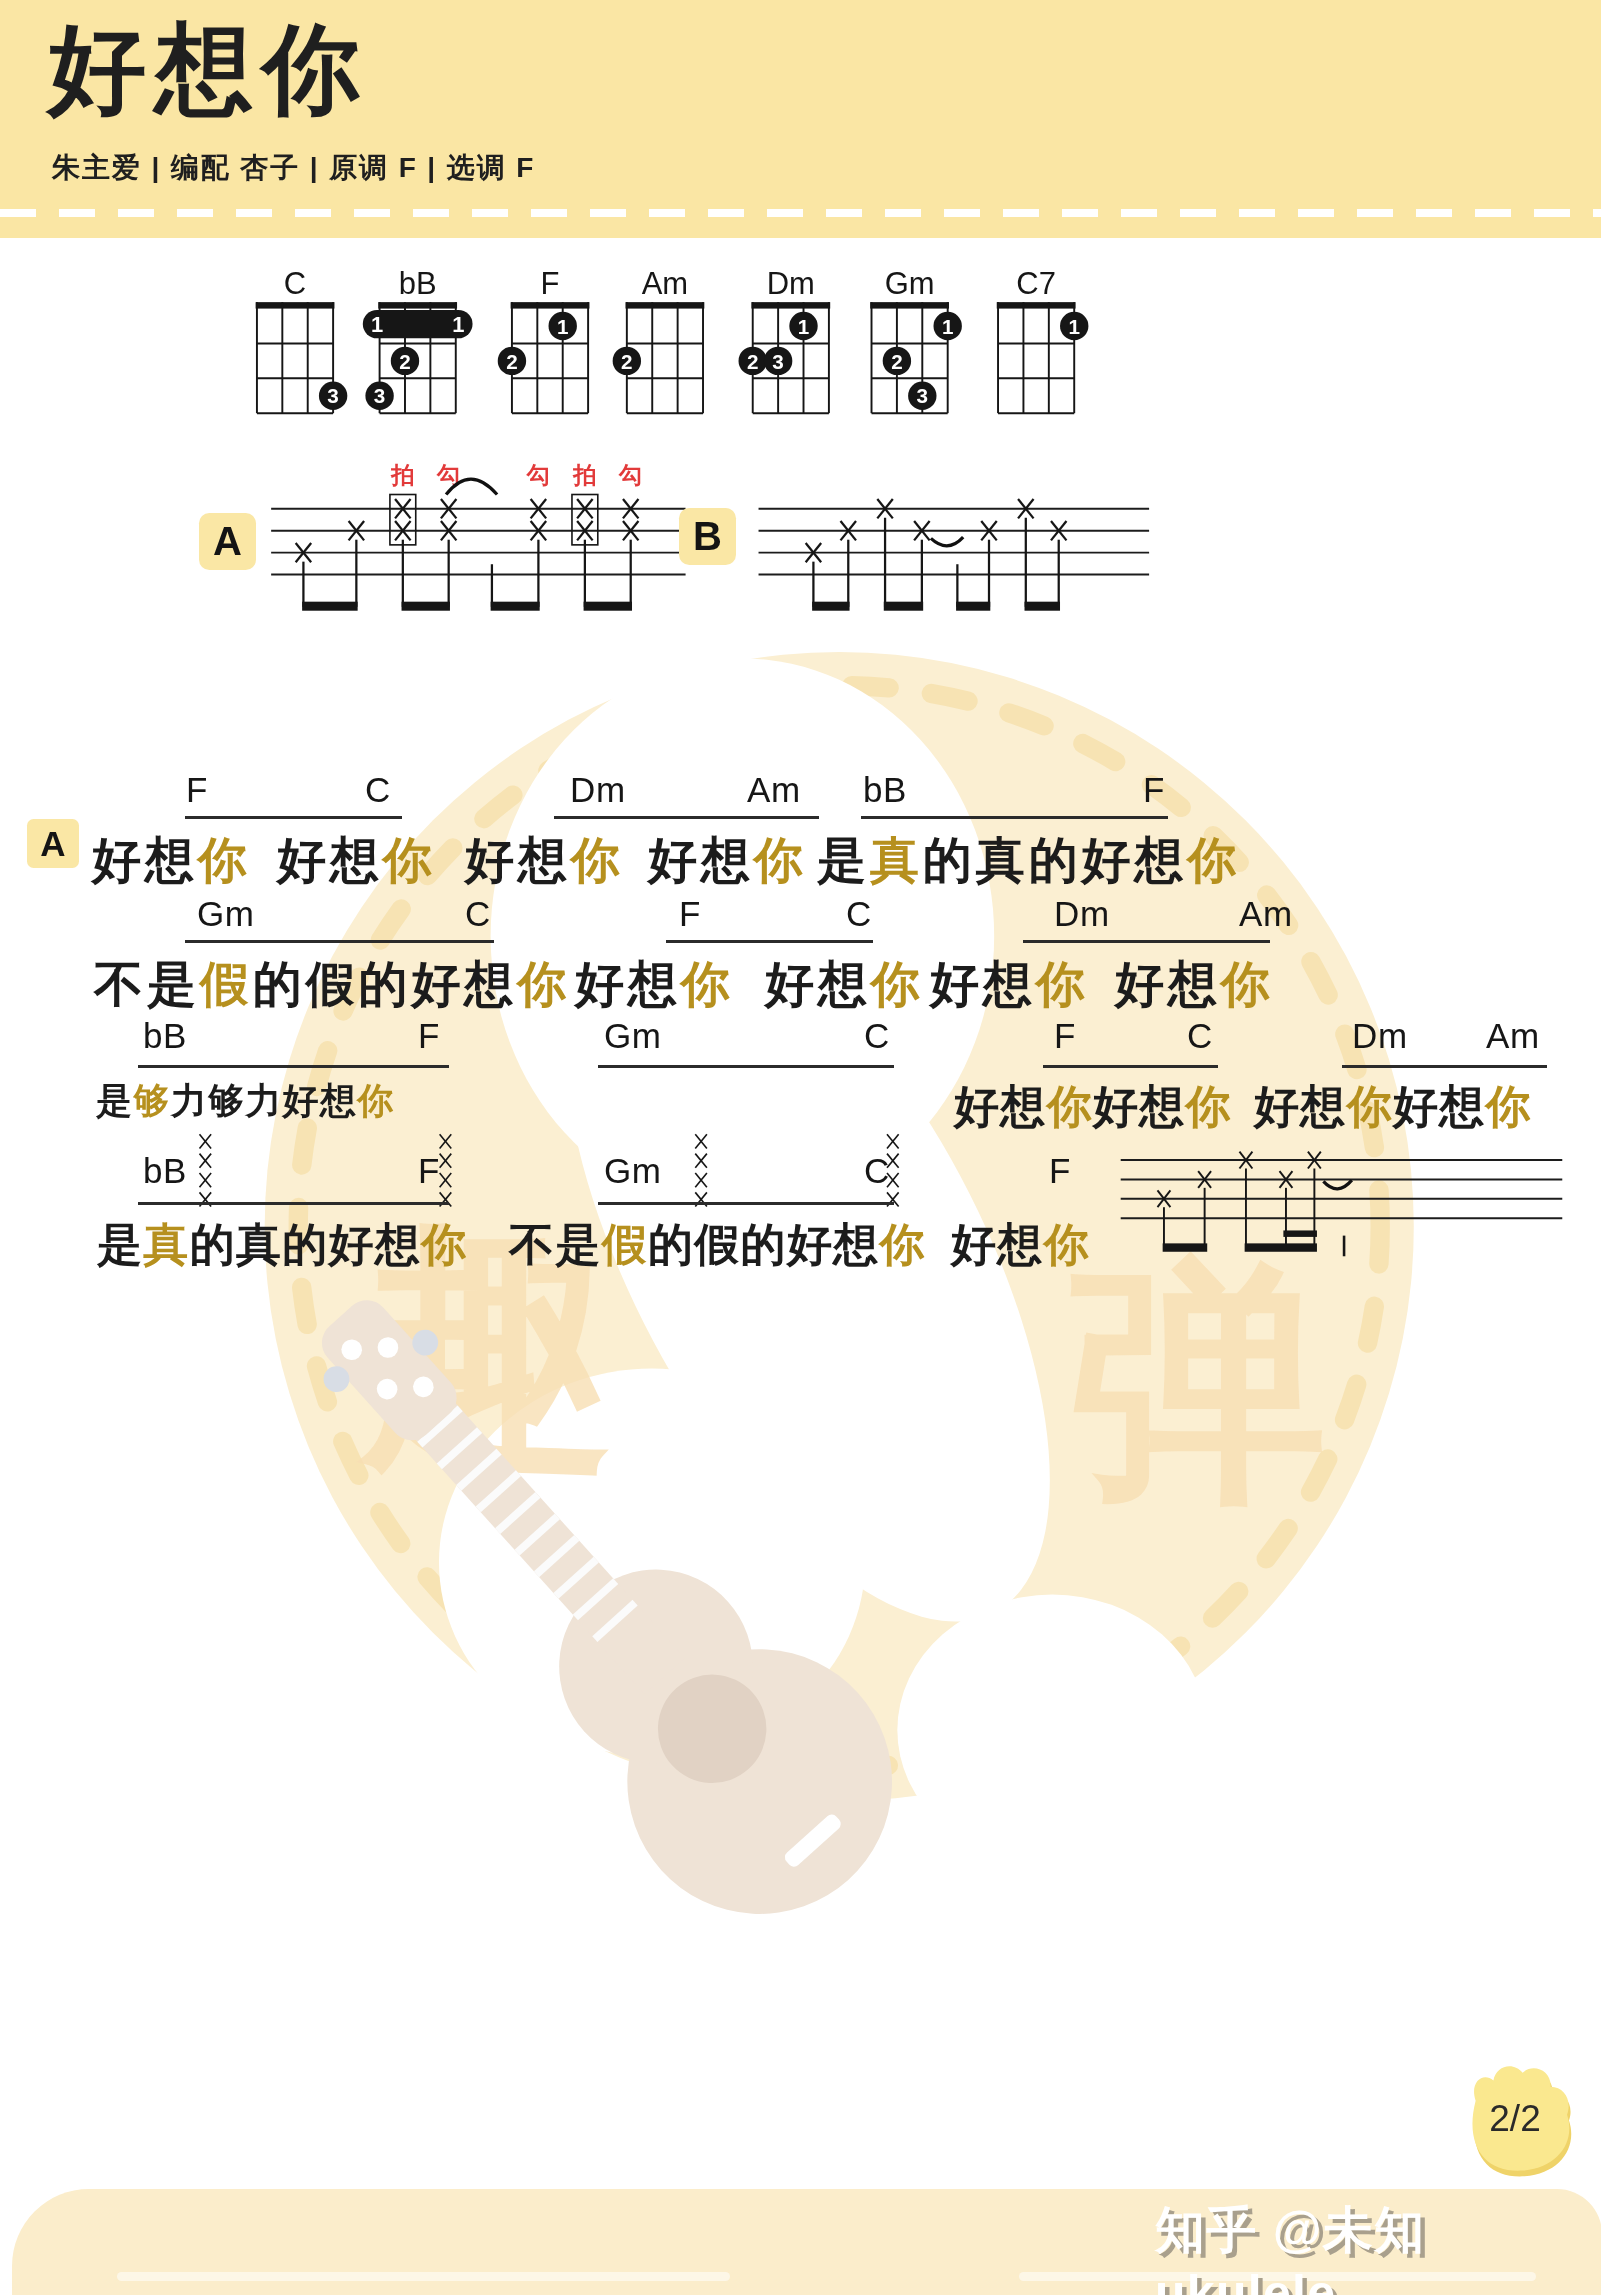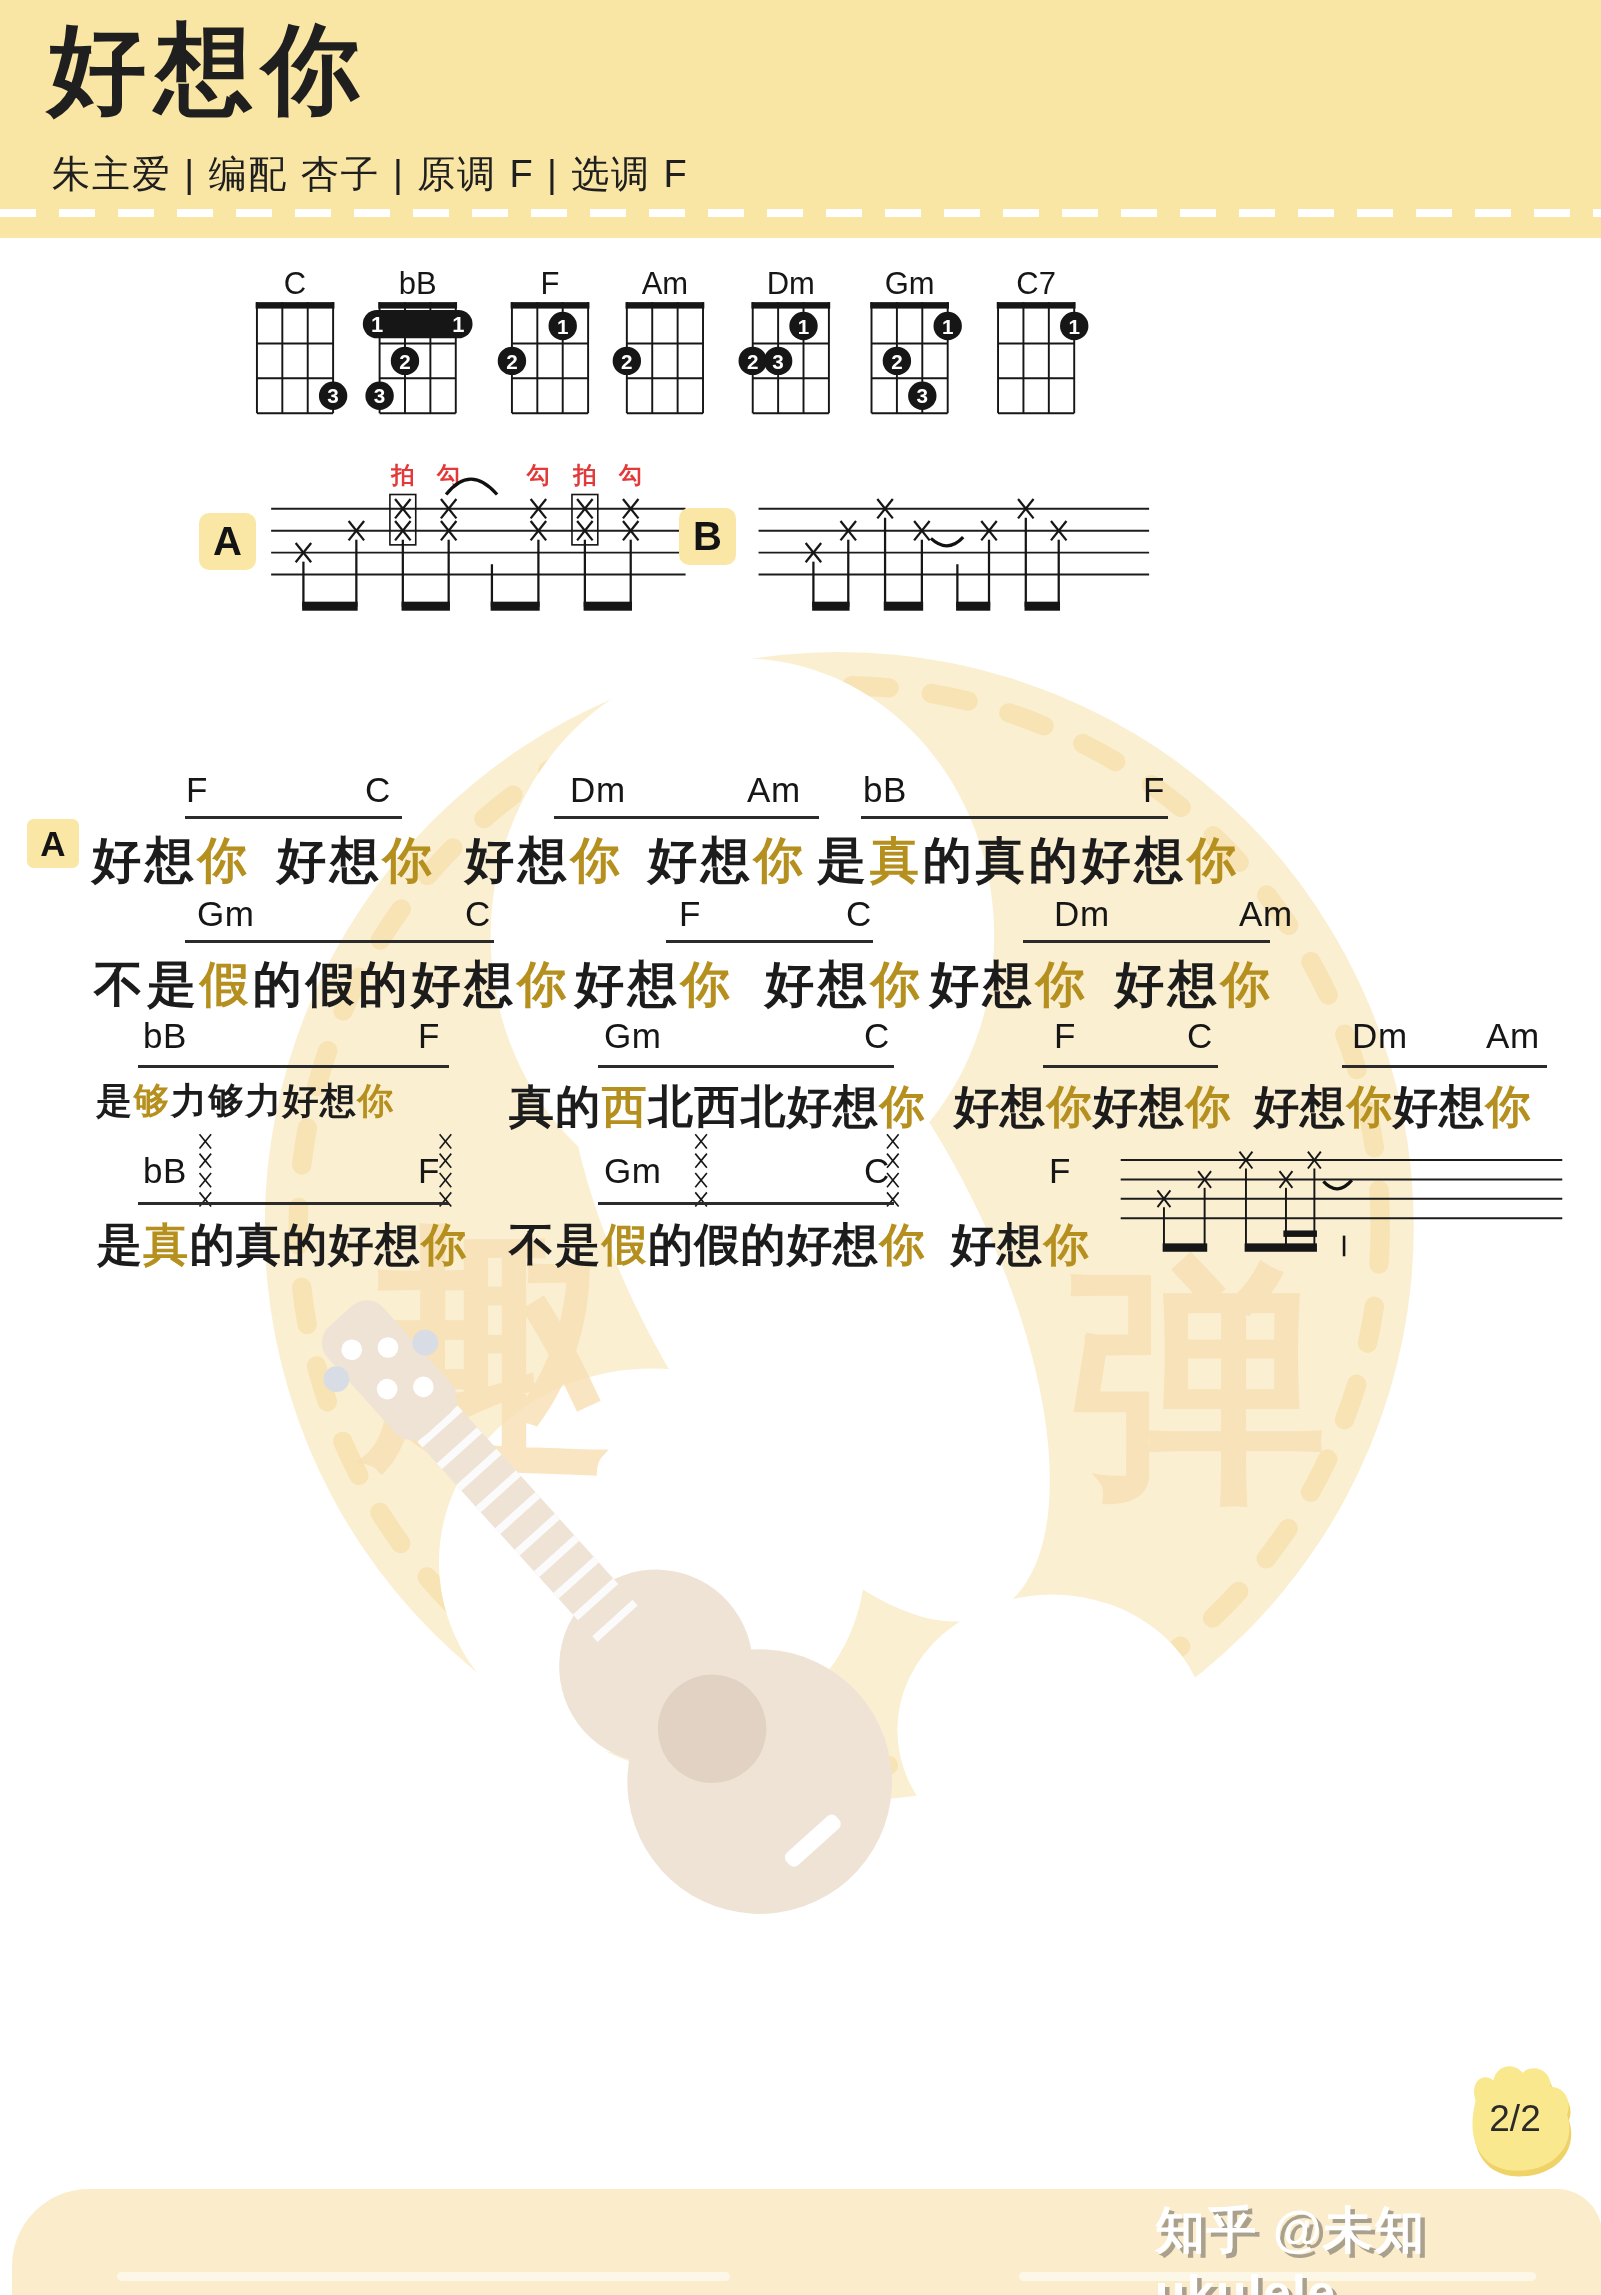--- a/index.html
+++ b/index.html
@@ -2,21 +2,21 @@
 <html style="font-size:10.3px"><head>
 <meta charset="utf-8">
 <style>
   html,body{margin:0;padding:0;background:#9a9a9a;}
   .page{position:relative;width:1601px;height:2295px;background:#ffffff;overflow:hidden;
         font-family:"Liberation Sans",sans-serif;}
   .layer{position:absolute;left:0;top:0;width:1601px;height:2295px;pointer-events:none;}
   
   .header{position:absolute;left:0;top:0;width:1601px;height:238px;background:#FAE6A4;z-index:4;}
   .title{position:absolute;left:48px;top:5.2px;font-size:98px;font-weight:900;color:#1f1f1f;letter-spacing:9px;}
-  .subtitle{position:absolute;left:52px;top:149px;font-size:38px;font-weight:400;color:#1f1f1f;letter-spacing:1.9px;}
+  .subtitle{position:absolute;left:52px;top:149px;font-size:28px;font-weight:700;color:#1f1f1f;letter-spacing:1.9px;}
   .divider{position:absolute;left:0;top:209px;width:1601px;height:7.7px;
            background:repeating-linear-gradient(90deg,#ffffff 0 36px,rgba(255,255,255,0) 36px 59px);}
   
   .blob{position:absolute;display:flex;align-items:center;justify-content:center;z-index:5;}
   .blob svg{position:absolute;left:0;top:0;width:100%;height:100%;}
   .blob .blob-label{position:relative;font-weight:900;color:#2a2a2a;z-index:1;}
   #blob-chords{left:41px;top:266px;width:151px;height:150px;}
   #blob-chords .blob-label{font-size:34px;letter-spacing:3.9px;}
   #blob-rhythm{left:40px;top:452px;width:155px;height:150px;}
   #blob-rhythm .blob-label{font-size:30px;letter-spacing:1.3px;}
@@ -388,21 +388,20 @@
       <div class="chord-letter" style="left: 864px; top: 1016px;">C</div>
       <div class="chord-letter" style="left: 1054px; top: 1016px;">F</div>
       <div class="chord-letter" style="left: 1187px; top: 1016px;">C</div>
       <div class="chord-letter" style="left: 1352px; top: 1016px;">Dm</div>
       <div class="chord-letter" style="left: 1486px; top: 1016px;">Am</div>
       <div class="u-line" style="left: 138px; top: 1065px; width: 311px;"></div>
       <div class="u-line" style="left: 598px; top: 1065px; width: 296px;"></div>
       <div class="u-line" style="left: 1043px; top: 1065px; width: 175px;"></div>
       <div class="u-line" style="left: 1342px; top: 1065px; width: 205px;"></div>
       <div class="phrase" style="left: 96px; top: 1077px; font-size: 36px; letter-spacing: 1.3px;"><span>是</span><span class="g">够</span><span>力</span><span>够</span><span>力</span><span>好</span><span>想</span><span class="g">你</span></div>
-      <div class="phrase" style="left: 509px; top: 1077px; font-size: 45px; letter-spacing: 1.3px;"><span>真</span><span>的</span><span class="g">西</span><span>北</span><span>西</span><span>北</span><span>好</span><span>想</span><span class="g">你</span></div>
       <div class="phrase" style="left: 954px; top: 1077px; font-size: 45px; letter-spacing: 1.3px;"><span>好</span><span>想</span><span class="g">你</span><span>好</span><span>想</span><span class="g">你</span></div>
       <div class="phrase" style="left: 1254px; top: 1077px; font-size: 45px; letter-spacing: 1.3px;"><span>好</span><span>想</span><span class="g">你</span><span>好</span><span>想</span><span class="g">你</span></div>
       <div class="chord-letter" style="left: 143px; top: 1151px;">bB</div>
       <div class="chord-letter" style="left: 418px; top: 1151px;">F</div>
       <div class="chord-letter" style="left: 604px; top: 1151px;">Gm</div>
       <div class="chord-letter" style="left: 864px; top: 1151px;">C</div>
       <div class="chord-letter" style="left: 1049px; top: 1151px;">F</div>
       <div class="u-line" style="left: 138px; top: 1202px; width: 311px;"></div>
       <div class="u-line" style="left: 598px; top: 1202px; width: 296px;"></div>
       <div class="phrase" style="left: 97px; top: 1215px; font-size: 45px; letter-spacing: 1.3px;"><span>是</span><span class="g">真</span><span>的</span><span>真</span><span>的</span><span>好</span><span>想</span><span class="g">你</span></div>

